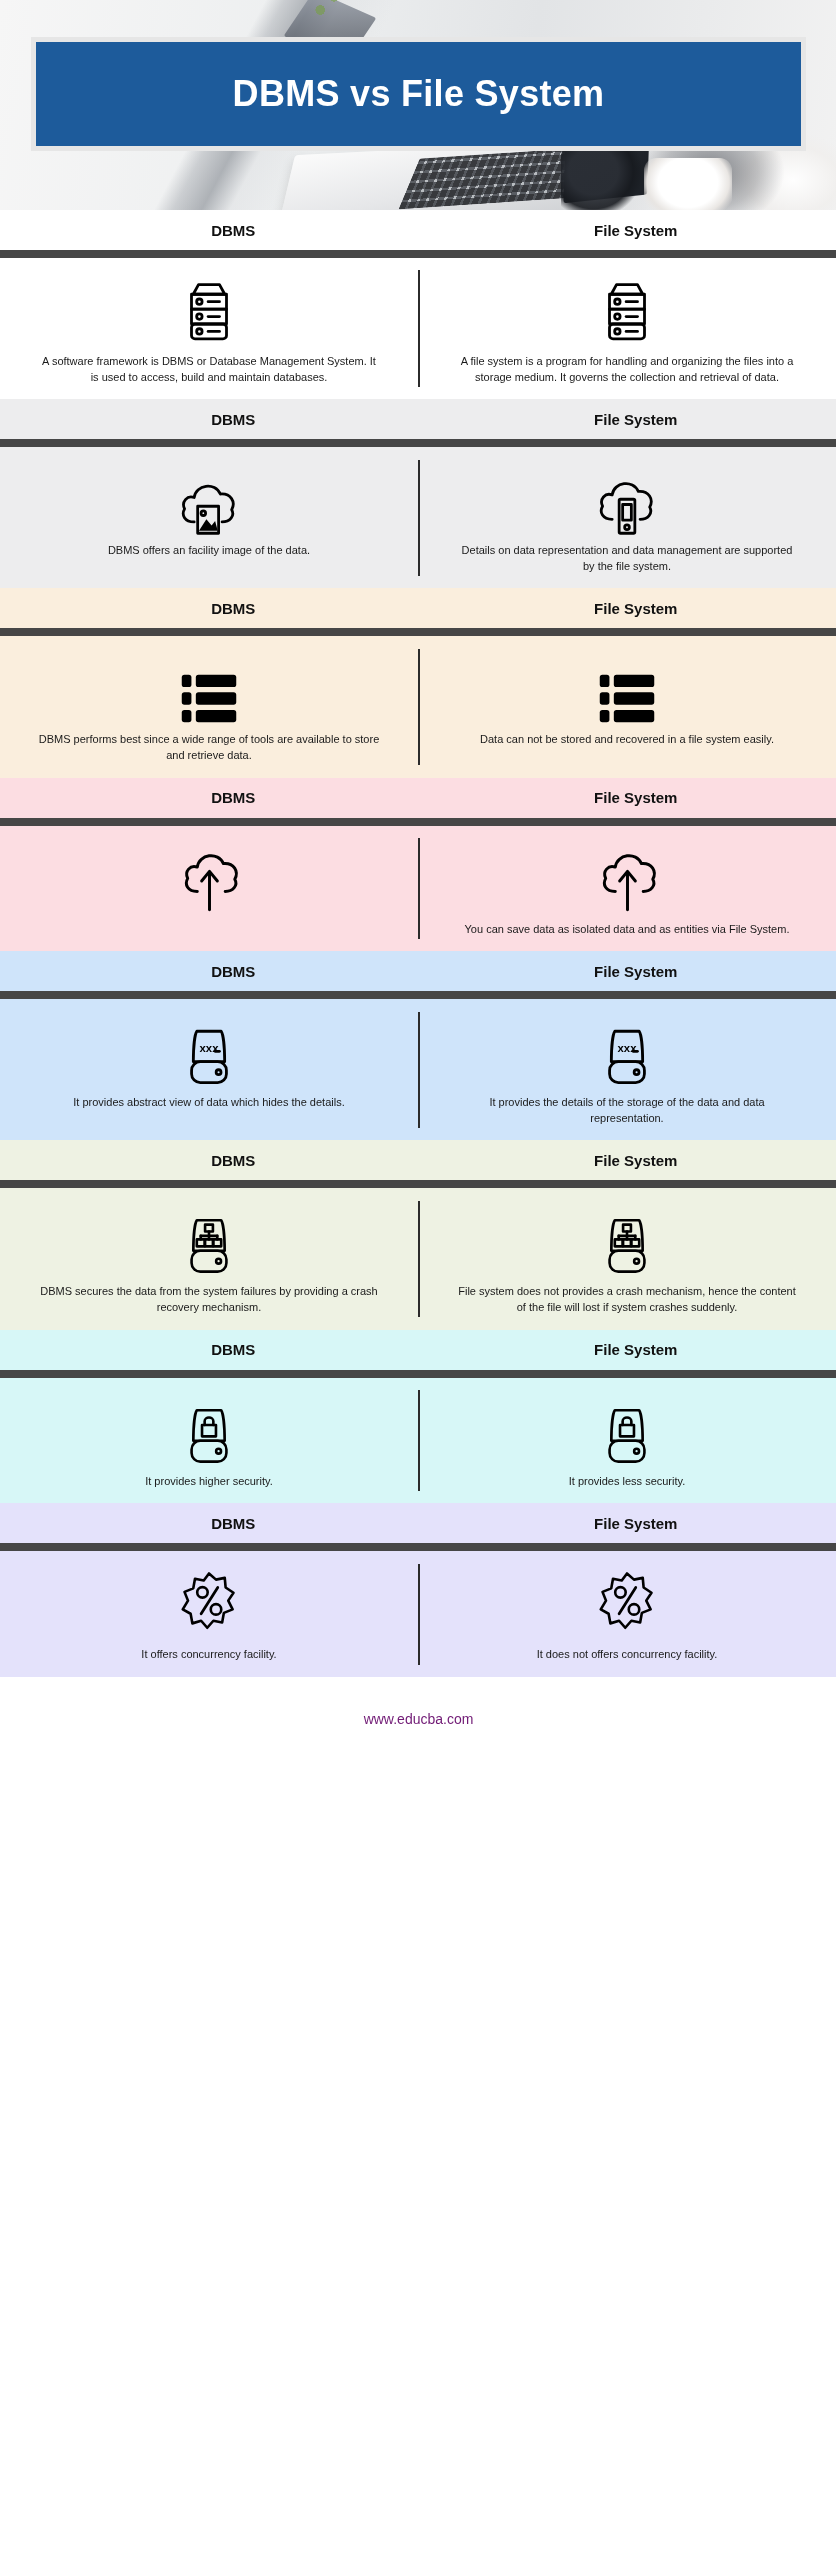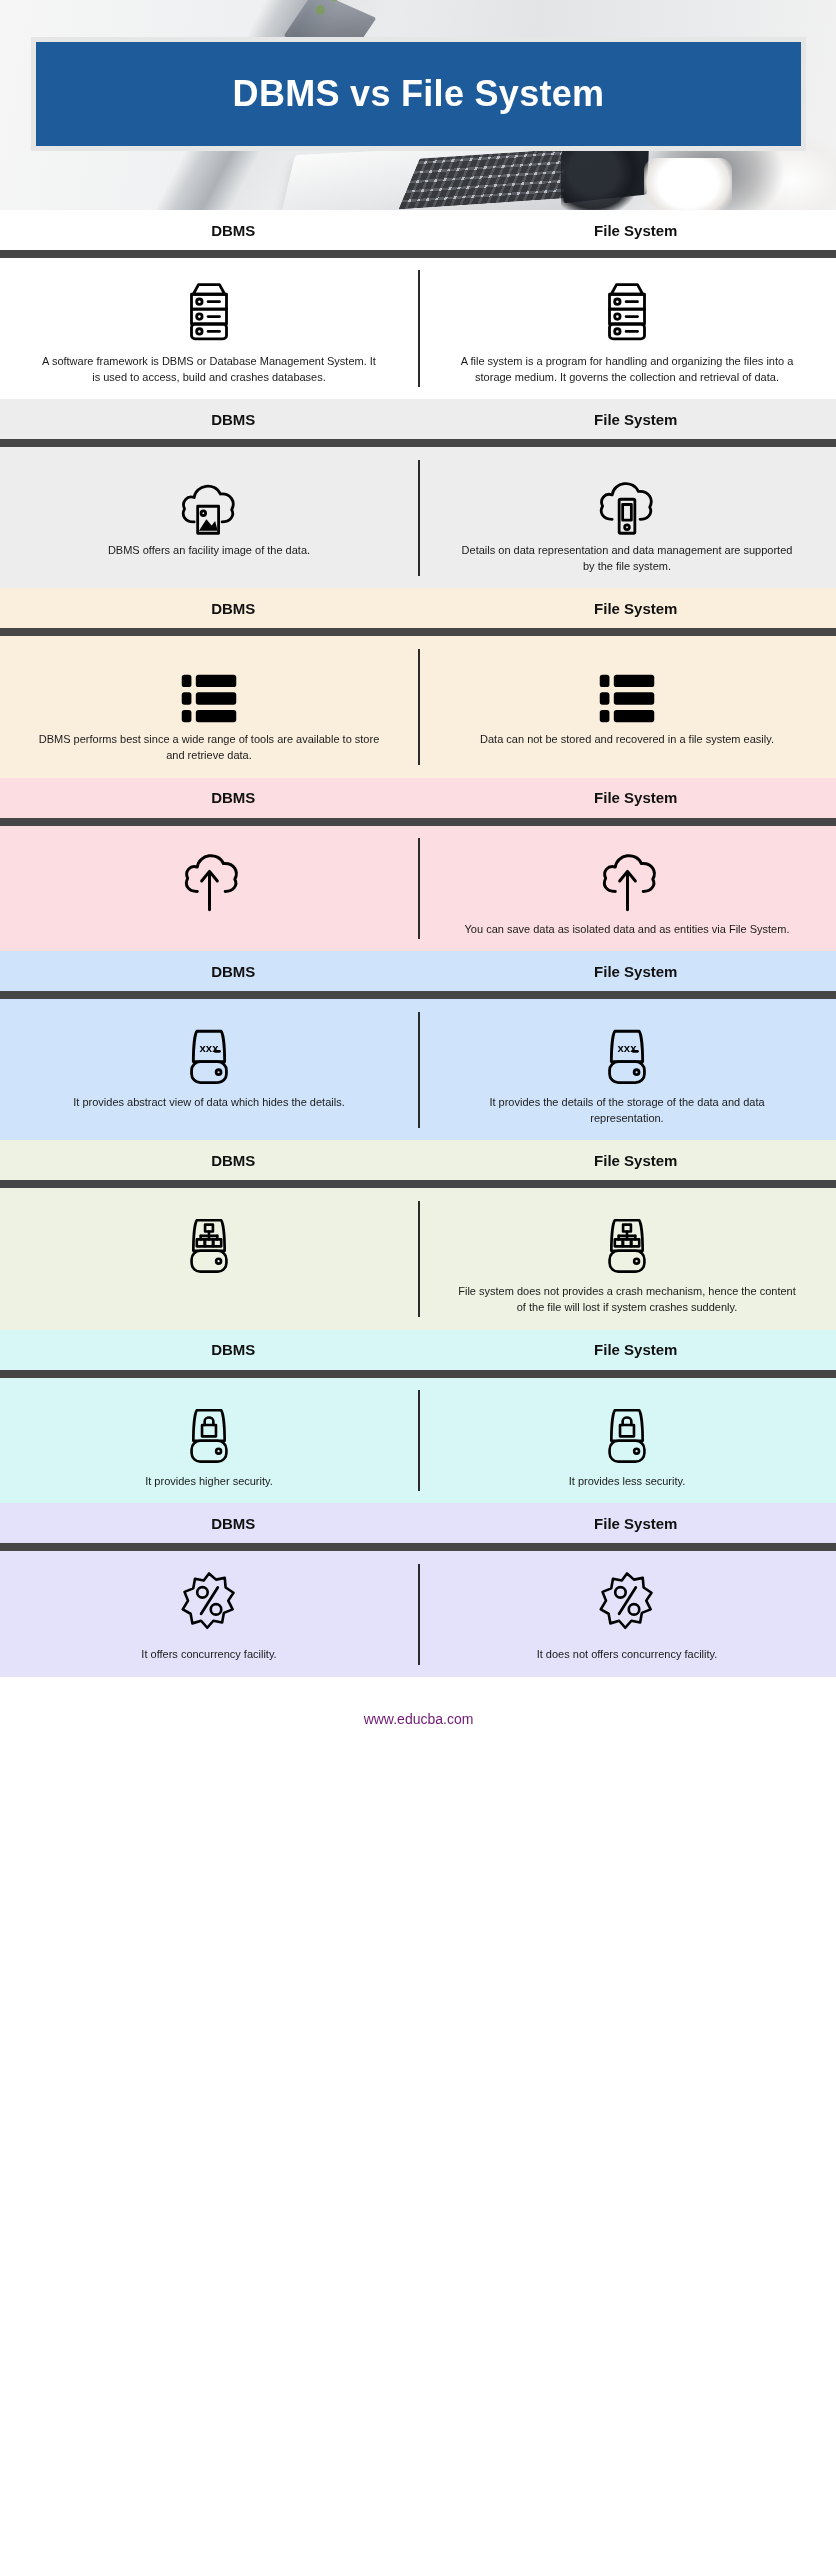--- a/index.html
+++ b/index.html
@@ -227,21 +227,21 @@
       <rect x="12" y="33" width="40" height="17"></rect>
       <rect x="12" y="50" width="40" height="17" rx="4"></rect>
       <circle cx="21" cy="24.5" r="3.1"></circle>
                 <circle cx="21" cy="41.5" r="3.1"></circle>
                 <circle cx="21" cy="58.5" r="3.1"></circle>
       <line x1="31" y1="24.5" x2="44" y2="24.5" stroke-linecap="round"></line>
       <line x1="31" y1="41.5" x2="44" y2="41.5" stroke-linecap="round"></line>
       <line x1="31" y1="58.5" x2="44" y2="58.5" stroke-linecap="round"></line>
     </svg>
             </div>
-        <div class="cell-text">A software framework is DBMS or Database Management System. It is used to access, build and crashes databases.</div>
+        <div class="cell-text">A software framework is DBMS or Database Management System. It is used to access, build and maintain databases.</div>
       </div>
       <div class="cell">
         <div class="icon-wrap">
               <svg width="56" height="67" viewBox="0 0 64 76" fill="none" stroke="#000" stroke-width="3.2" stroke-linejoin="round">
       <path d="M14 16 L20 5 H44 L50 16 Z"></path>
       <rect x="12" y="16" width="40" height="17"></rect>
       <rect x="12" y="33" width="40" height="17"></rect>
       <rect x="12" y="50" width="40" height="17" rx="4"></rect>
       <circle cx="21" cy="24.5" r="3.1"></circle>
                 <circle cx="21" cy="41.5" r="3.1"></circle>
@@ -398,20 +398,21 @@
       <rect x="26.5" y="12" width="9" height="8"></rect>
       <rect x="17" y="29" width="9" height="8"></rect>
       <rect x="26.5" y="29" width="9" height="8"></rect>
       <rect x="36" y="29" width="9" height="8"></rect>
       <line x1="31" y1="20" x2="31" y2="29"></line>
       <line x1="21.5" y1="25" x2="40.5" y2="25"></line>
       <line x1="21.5" y1="25" x2="21.5" y2="29"></line>
       <line x1="40.5" y1="25" x2="40.5" y2="29"></line>
     </svg>
             </div>
+        <div class="cell-text">DBMS secures the data from the system failures by providing a crash recovery mechanism.</div>
       </div>
       <div class="cell">
         <div class="icon-wrap">
               <svg width="54" height="63" viewBox="0 0 62 72" fill="none" stroke="#000" stroke-width="3" stroke-linecap="round" stroke-linejoin="round">
       <path d="M13 42 C13 24 15 10 17 7 H45 C47 10 49 24 49 42 Z"></path>
       <rect x="11" y="42" width="40" height="24" rx="10"></rect>
       <circle cx="42" cy="54" r="2.8"></circle>
       <rect x="26.5" y="12" width="9" height="8"></rect>
       <rect x="17" y="29" width="9" height="8"></rect>
       <rect x="26.5" y="29" width="9" height="8"></rect>

